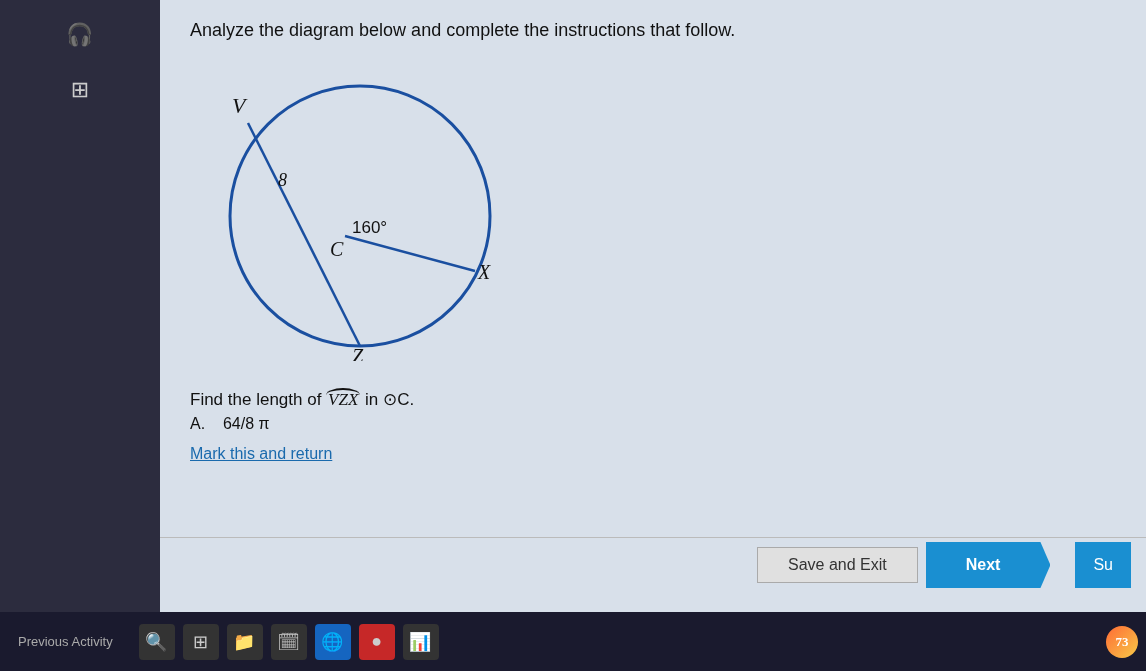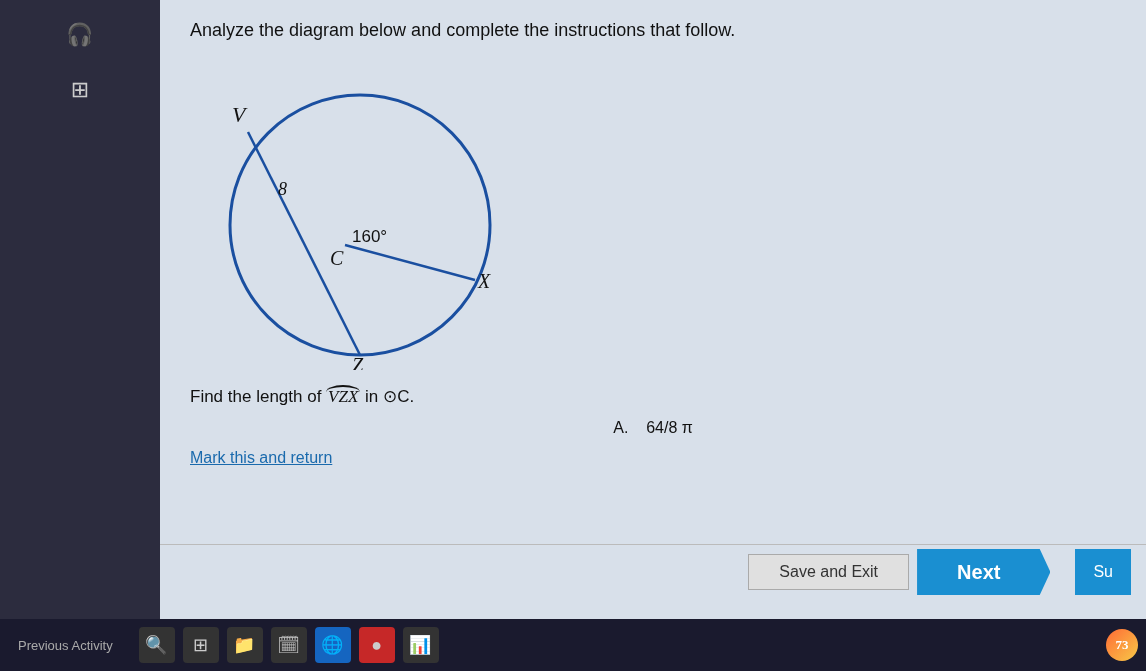--- a/index.html
+++ b/index.html
@@ -45,61 +45,60 @@
       background: #d8e0ea;
       padding: 20px 30px 20px 30px;
       display: flex;
       flex-direction: column;
       position: relative;
     }
 
     .instruction-text {
       font-size: 18px;
       color: #111;
-      margin-bottom: 9px;
+      margin-bottom: 0;
       font-family: Arial, sans-serif;
       font-weight: normal;
     }
 
     .diagram-container {
       display: flex;
       align-items: flex-start;
       margin-bottom: 15px;
     }
 
     .circle-svg-wrapper {
       position: relative;
       width: 330px;
       height: 320px;
     }
 
     .question-section {
-      margin-top: 0;
+      margin-top: 12px;
       font-size: 17px;
       color: #111;
       font-family: Arial, sans-serif;
     }
 
     .arc-notation {
       display: inline-block;
       position: relative;
       font-style: italic;
       font-family: 'Times New Roman', Times, serif;
     }
 
     .arc-notation span {
       display: inline-block;
       border-top: 2px solid #111;
       border-radius: 60% 60% 0 0 / 40% 40% 0 0;
       padding: 0 2px;
     }
 
     .answer-section {
-      margin-top: 12px;
-      text-align: center;
+      margin-top: 5px;
     }
 
     .answer-option {
       font-size: 16px;
       font-family: Arial, sans-serif;
       color: #111;
       margin-bottom: 4px;
     }
 
     .answer-formula {
@@ -143,21 +142,21 @@
       height: 36px;
       display: flex;
       align-items: center;
       margin-right: 8px;
     }
 
     .btn-next {
       background: #1a8fd1;
       border: none;
       color: #fff;
-      font-size: 20px;
+      font-size: 16px;
       font-family: Arial, sans-serif;
       font-weight: bold;
       padding: 0 40px;
       cursor: pointer;
       height: 46px;
       display: flex;
       align-items: center;
       clip-path: polygon(0 0, 92% 0, 100% 50%, 92% 100%, 0 100%);
       padding-right: 50px;
       margin-right: 5px;
@@ -171,21 +170,21 @@
       font-family: Arial, sans-serif;
       padding: 12px 18px;
       cursor: pointer;
       height: 46px;
       display: flex;
       align-items: center;
       margin-left: 20px;
     }
 
     .taskbar {
-      height: 52px;
+      height: 59px;
       background: #1a1a2e;
       display: flex;
       align-items: center;
       padding: 0 8px;
       gap: 8px;
     }
 
     .taskbar-item {
       width: 36px;
       height: 36px;

